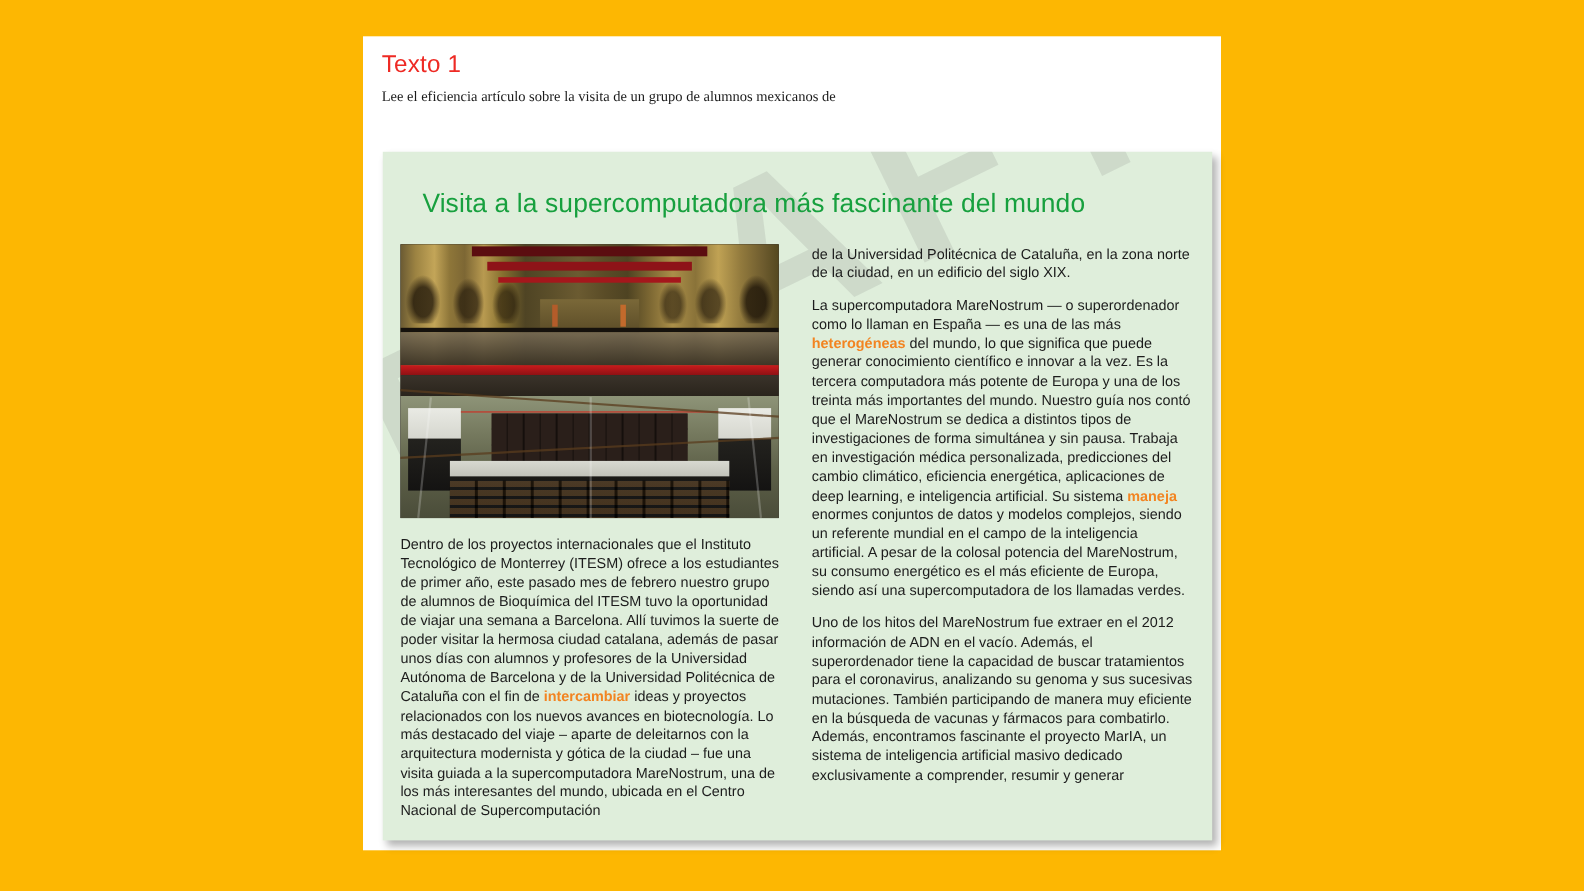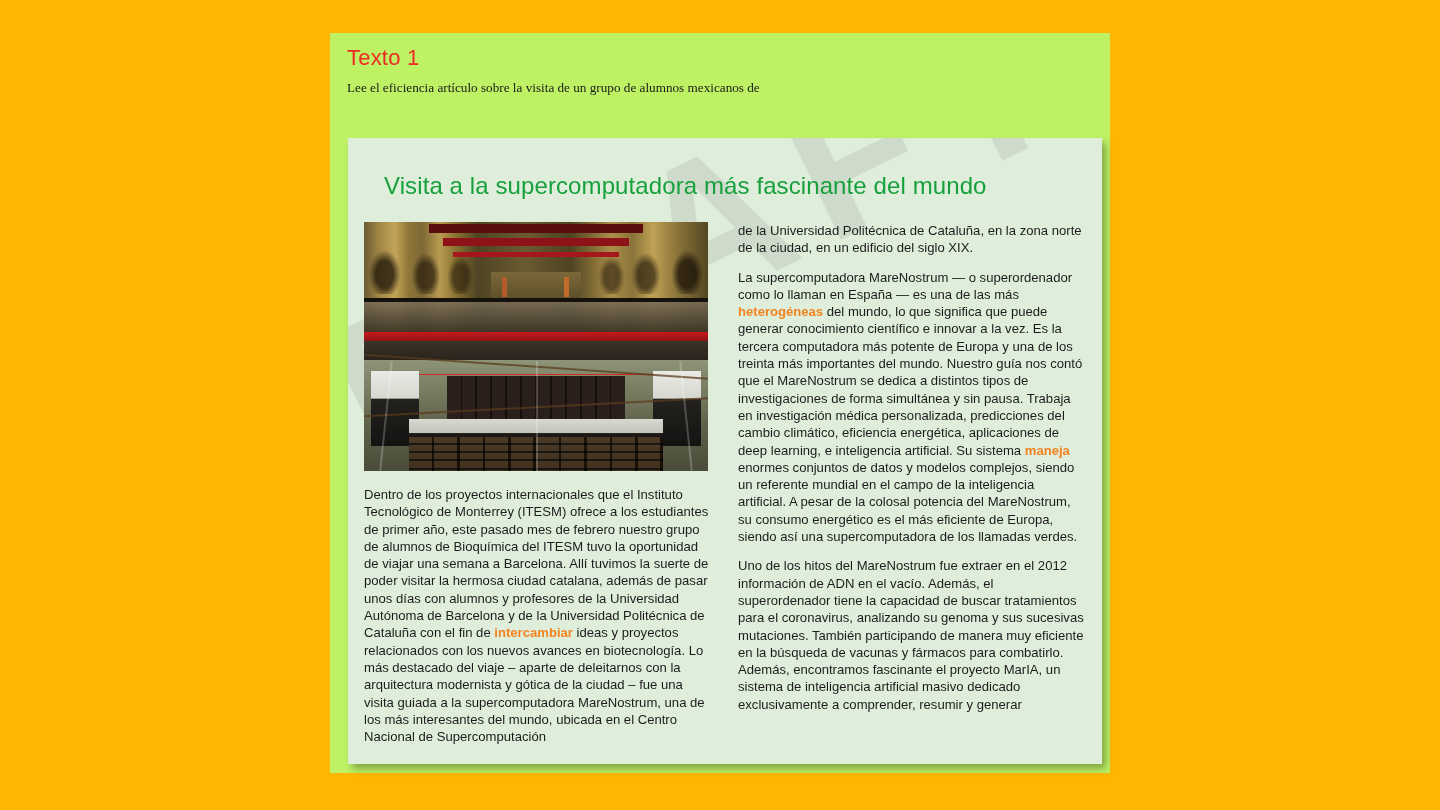--- a/index.html
+++ b/index.html
@@ -10,21 +10,21 @@
     font-family: "Liberation Sans", sans-serif;
     overflow: hidden;
     position: relative;
   }
 
   
   .card {
     position: absolute;
     left: 330px; top: 33px;
     width: 780px; height: 740px;
-    background: #bef264;
+    background: #ffffff;
   }
 
   
   .texto-title {
     position: absolute;
     left: 17px; top: 12px;
     font-size: 22px;
     color: #ee2a24;
     letter-spacing: .2px;
     white-space: nowrap;

